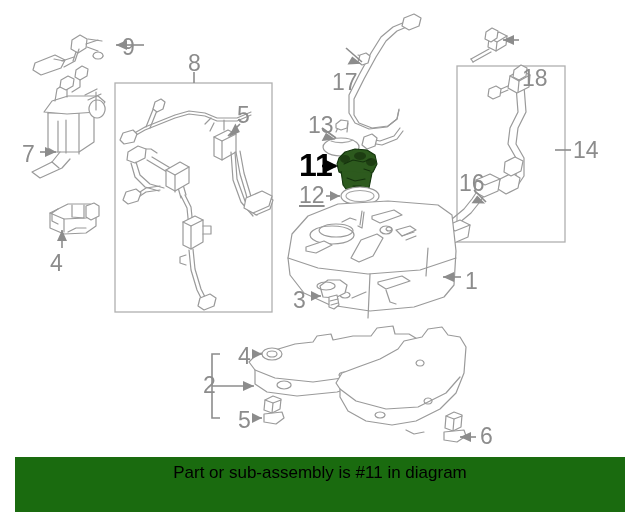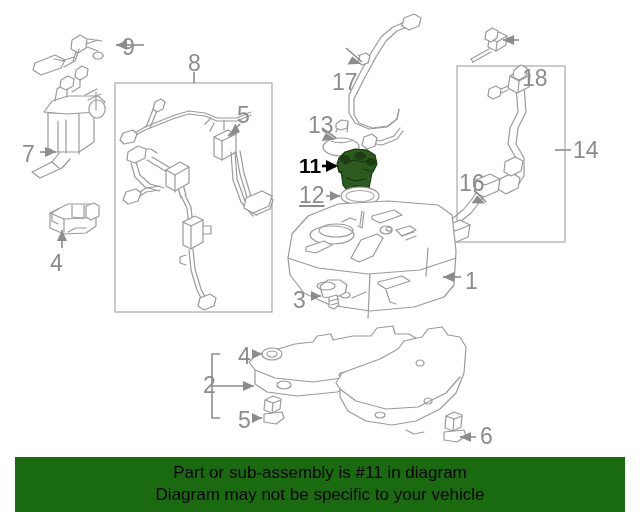--- a/index.html
+++ b/index.html
@@ -13,21 +13,21 @@
 
   .lbl{
     position:absolute;
     color:#8c8c8c;
     font-size:23px;
     line-height:23px;
     font-family:"Liberation Sans", sans-serif;
     white-space:nowrap;
     user-select:none;
   }
-  .lbl.hl{ color:#000000; font-weight:bold; font-size:21px; }
+  .lbl.hl{ color:#000000; font-weight:bold; font-size:32px; }
 
   #banner{
     position:absolute;
     left:15px; top:457px; width:610px; height:55px;
     background:#1a6b0f;
     color:#000000;
     text-align:center;
     font-size:17px;
     line-height:22px;
     padding-top:5px;
@@ -353,16 +353,15 @@
   <div class="lbl" style="left:299px;top:184px;text-decoration:underline;">12</div>
   <div class="lbl" style="left:308px;top:114px;text-align:right;">13</div>
   <div class="lbl" style="left:50px;top:252px;">4</div>
   <div class="lbl" style="left:573px;top:139px;">14</div>
   <div class="lbl" style="left:459px;top:172px;">16</div>
   <div class="lbl" style="left:332px;top:30px;margin-top:41px;">17</div>
   <div class="lbl" style="left:522px;top:28px;margin-top:39px;">18</div>
 
   <div id="banner">
     <div>Part or sub-assembly is #11 in diagram</div>
-    <div>Diagram may not be specific to your vehicle</div>
   </div>
 
 </div>
 
 </body></html>

